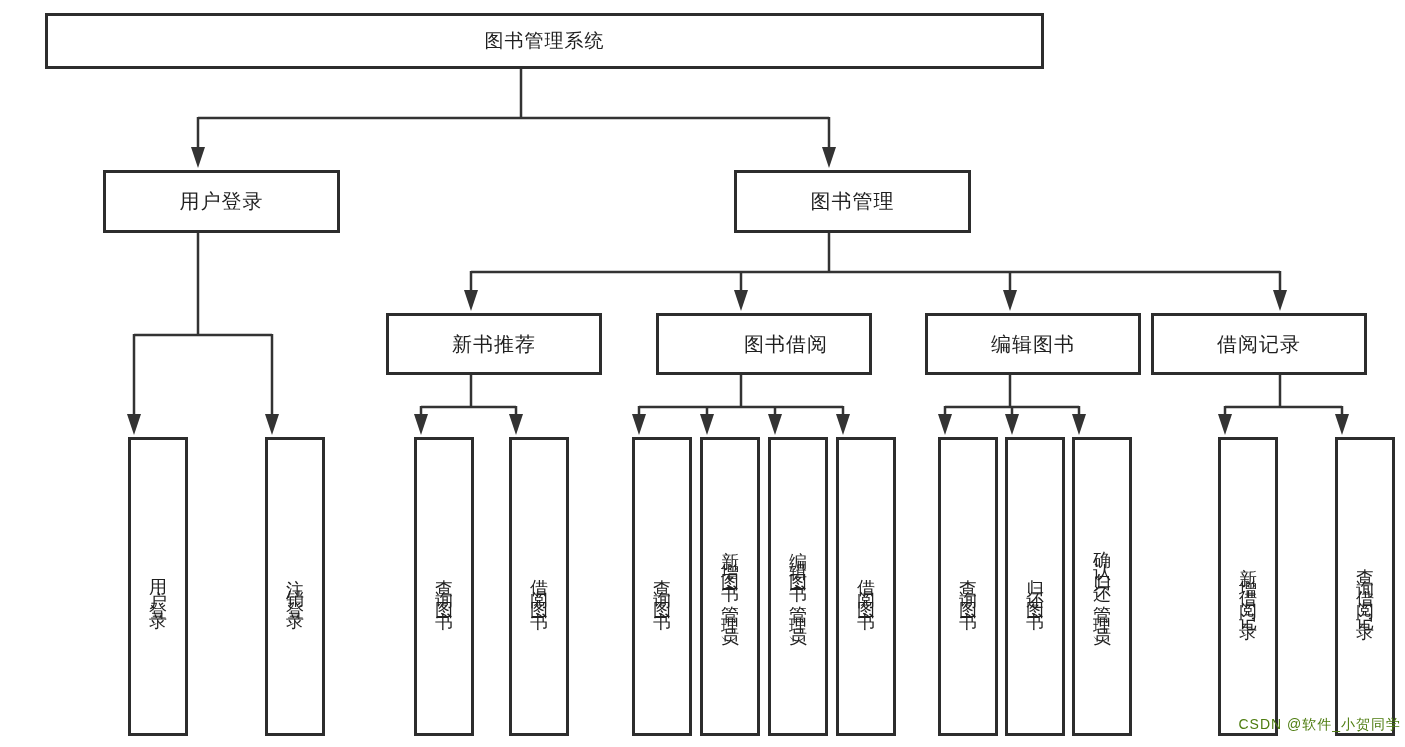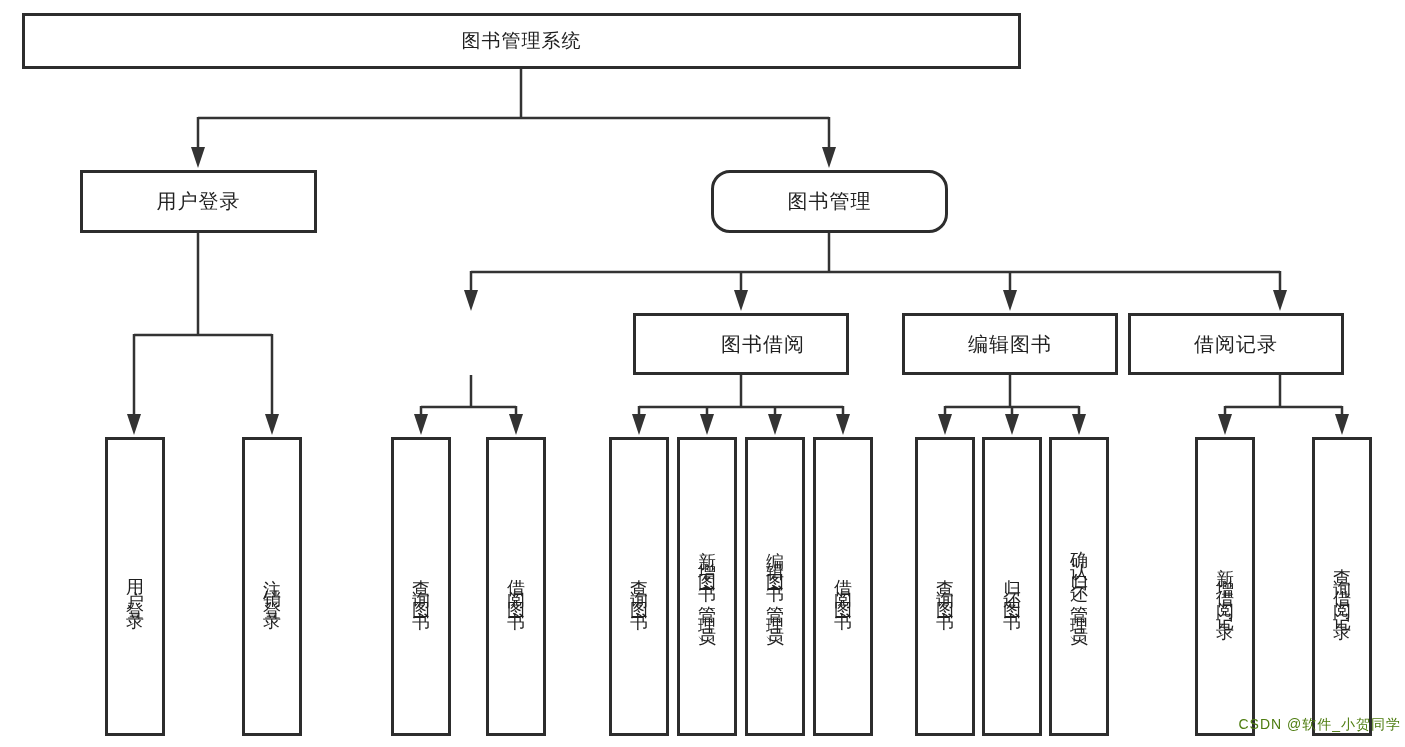--- a/index.html
+++ b/index.html
@@ -16,20 +16,21 @@
   #wires polygon { fill:#333333; }
 
   .box {
     position:absolute;
     box-sizing:border-box;
     border:3px solid #2d2d2d;
     background:#ffffff;
     display:flex;
     align-items:center;
     justify-content:center;
+    margin-left:23px;
   }
   .hlabel { font-size:20px; letter-spacing:1px; white-space:nowrap; }
   .root .hlabel { font-size:19px; }
   .vbox .vlabel {
     writing-mode:vertical-rl;
     text-orientation:mixed;
     font-size:18px;
     letter-spacing:11px;
     line-height:1;
     white-space:nowrap;
@@ -130,24 +131,27 @@
     </g>
   </svg>
 
   <div class="box root">
     <span class="hlabel">图书管理系统</span>
   </div>
 
   <div class="box lvl2" style="left:80px;">
     <span class="hlabel">用户登录</span>
   </div>
-  <div class="box lvl2" style="left:711px;border-radius:19px;">
+  <div class="box lvl2" style="left:711px;">
     <span class="hlabel">图书管理</span>
   </div>
 
+  <div class="box lvl3" style="left:363px;">
+    <span class="hlabel">新书推荐</span>
+  </div>
   <div class="box lvl3" style="left:633px;padding-left:44px;">
     <span class="hlabel">图书借阅</span>
   </div>
   <div class="box lvl3" style="left:902px;">
     <span class="hlabel">编辑图书</span>
   </div>
   <div class="box lvl3" style="left:1128px;">
     <span class="hlabel">借阅记录</span>
   </div>
 

